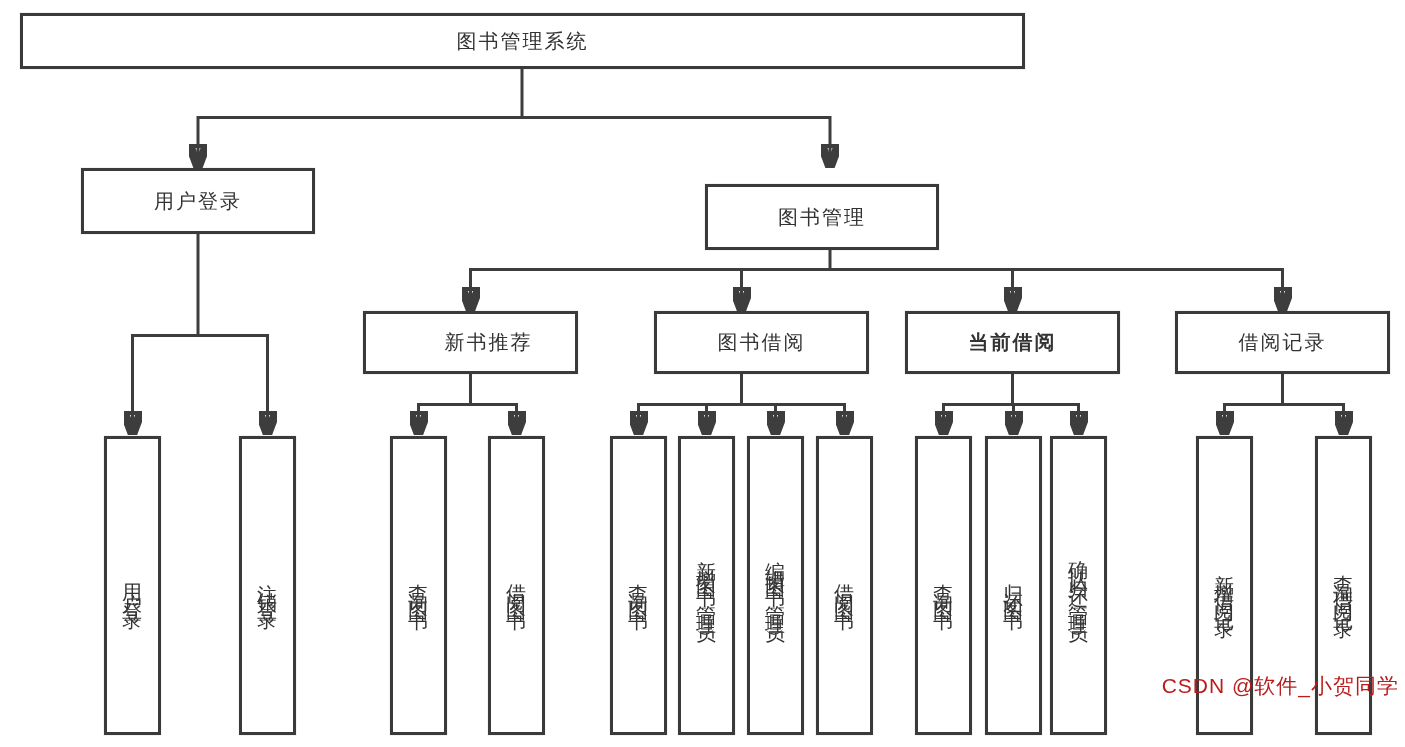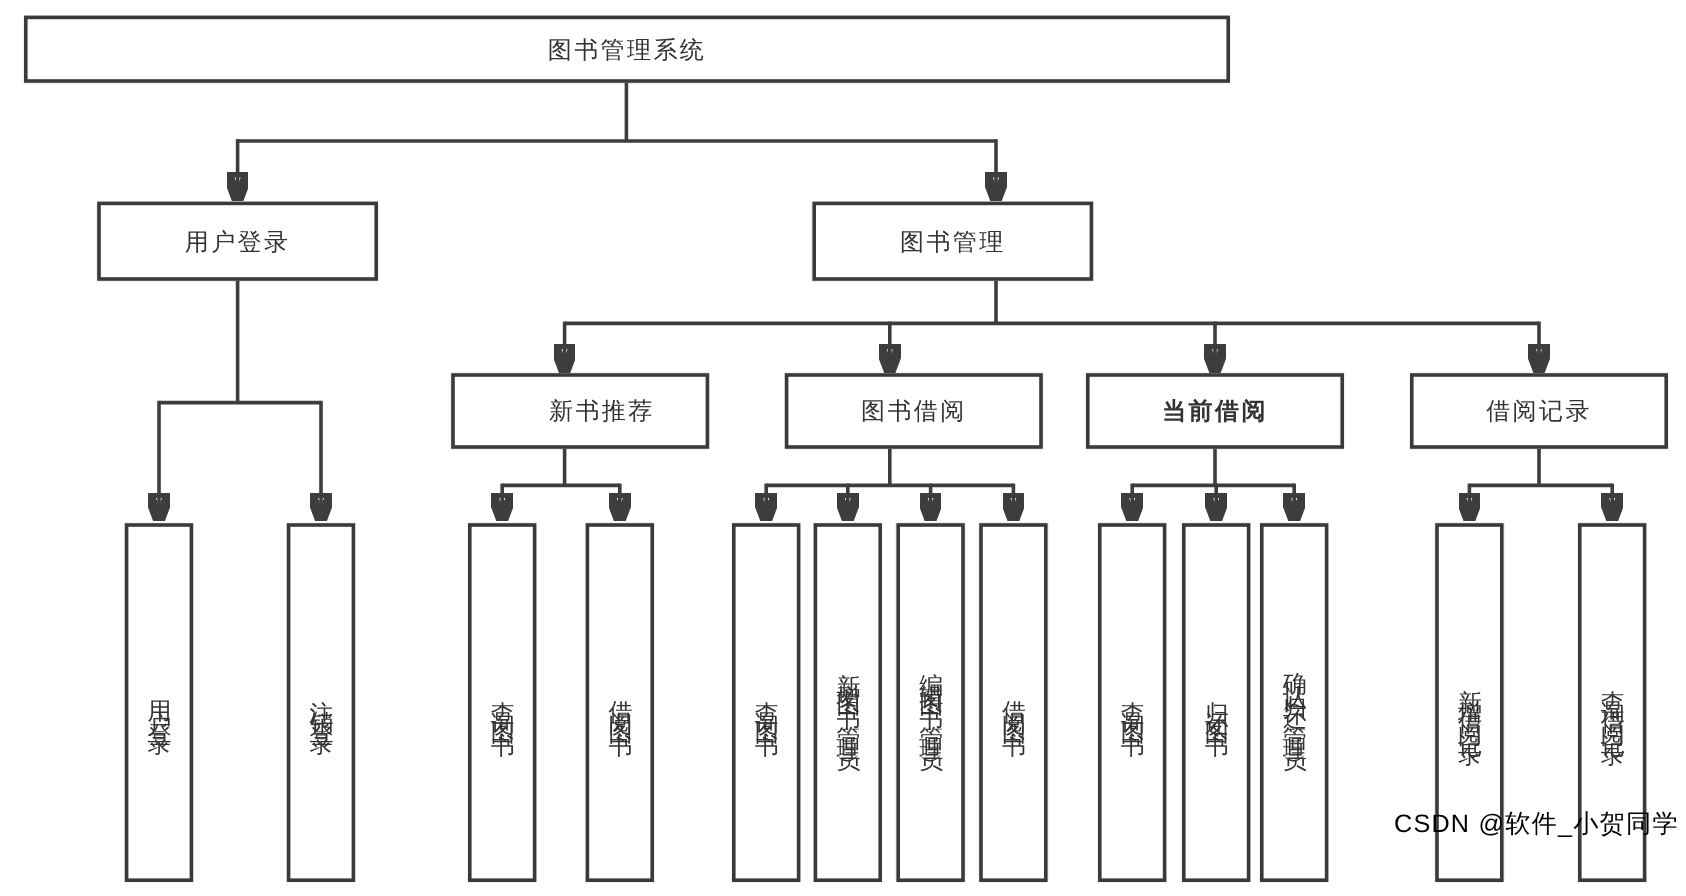--- a/index.html
+++ b/index.html
@@ -43,21 +43,21 @@
     letter-spacing: 9px;
     line-height: 1;
     color: #333333;
   }
   .watermark {
     position: absolute;
     top: 672px;
     right: 6px;
     font-size: 21px;
     letter-spacing: 1px;
-    color: #000000;
+    color: #b91c1c;
     z-index: 5;
     white-space: nowrap;
   }
 </style>
 </head>
 <body>
 
 <div id="canvas">
 
   <svg id="connectors" width="1405" height="747" viewBox="0 0 1405 747">
@@ -107,25 +107,25 @@
     <path d="M1343.5 403 V433" marker-end="url(#ah)"></path>
   </svg>
 
   <div class="box" style="left:20px; top:13px; width:1005px; height:56px;">
     <span class="lbl">图书管理系统</span>
   </div>
 
   <div class="box l2" style="left:81px;">
     <span class="lbl">用户登录</span>
   </div>
-  <div class="box l2" style="left:677px;">
+  <div class="box l2" style="left:705px;margin-top:16px;">
     <span class="lbl">图书管理</span>
   </div>
 
-  <div class="box l3" style="left:376px;padding-left:36px;">
+  <div class="box l3" style="left:363px;padding-left:36px;">
     <span class="lbl">新书推荐</span>
   </div>
   <div class="box l3" style="left:654px;">
     <span class="lbl">图书借阅</span>
   </div>
   <div class="box l3" style="left:905px;font-weight:bold;">
     <span class="lbl">当前借阅</span>
   </div>
   <div class="box l3" style="left:1175px;align-items:center;">
     <span class="lbl">借阅记录</span>

